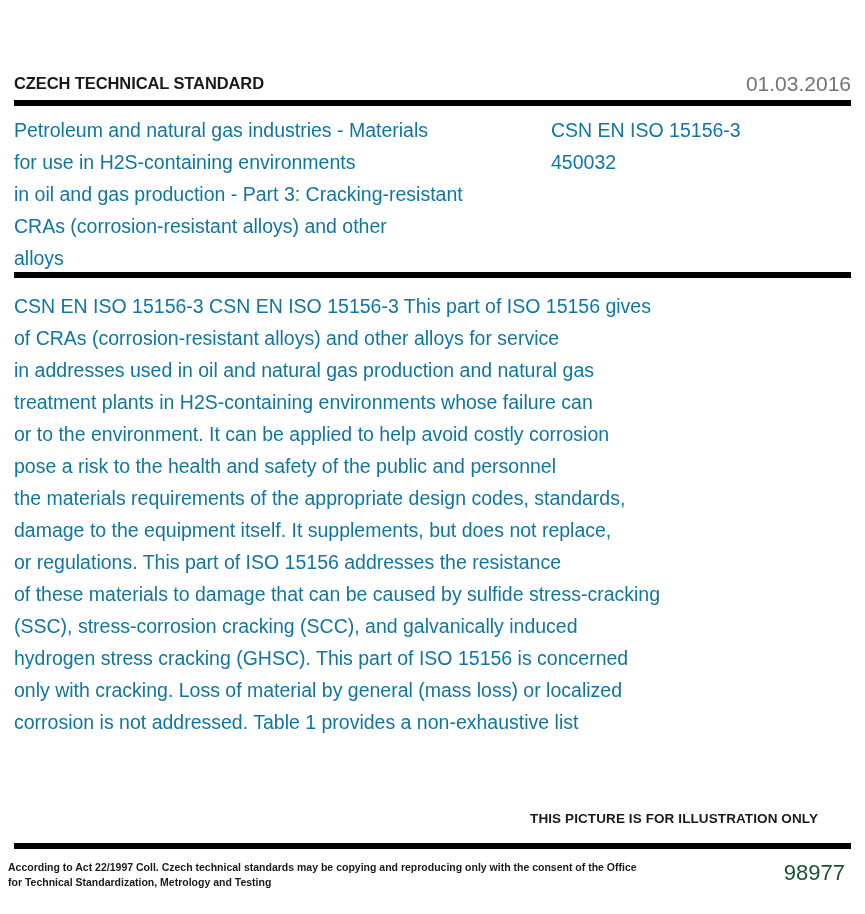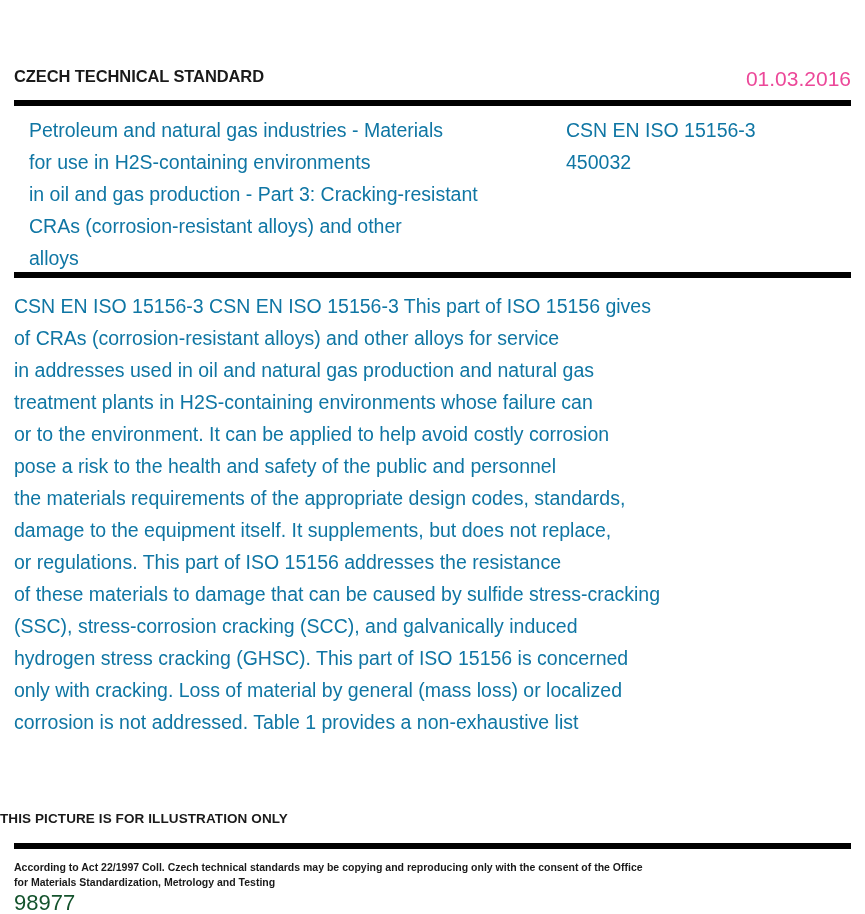--- a/index.html
+++ b/index.html
@@ -23,58 +23,58 @@
   }
 
   
   .header-row {
     position: absolute;
     left: 0;
     top: 68px;
     width: 865px;
     height: 30px;
     display: flex;
-    align-items: flex-start;
+    align-items: center;
     justify-content: space-between;
     padding: 0 14px 0 14px;
     box-sizing: border-box;
   }
   .kicker {
     font-family: "Liberation Sans", sans-serif;
     font-size: 16.5px;
     font-weight: bold;
     letter-spacing: -0.1px;
     color: #1a1a1a;
     line-height: 1;
     white-space: nowrap;
   }
   .header-date {
     font-family: "Liberation Sans", sans-serif;
     font-size: 21px;
     font-weight: normal;
-    color: #ec4899;
+    color: #737373;
     line-height: 1;
     white-space: nowrap;
   }
 
   
   .rule {
     position: absolute;
     left: 14px;
     width: 837px;
     background: #000000;
   }
   .rule-top    { top: 100px;  height: 6px; }
   .rule-mid    { top: 272px;  height: 6px; }
   .rule-bottom { top: 843px;  height: 6px; }
 
   
   .title-block {
     position: absolute;
-    left: 29px;
+    left: 14px;
     top: 114px;
     width: 837px;
     height: 152px;
   }
   .title-left {
     position: absolute;
     left: 0;
     top: 0;
     width: 560px;
   }
@@ -116,38 +116,38 @@
   }
 
   
   .illustration-note {
     position: absolute;
     left: 0;
     top: 811px;
     width: 865px;
     padding-right: 47px;
     box-sizing: border-box;
+    text-align: right;
     font-family: "Liberation Sans", sans-serif;
     font-size: 13.5px;
     font-weight: bold;
     color: #1a1a1a;
     letter-spacing: 0.1px;
     white-space: nowrap;
   }
 
   
   .footer {
     position: absolute;
-    left: 14px;
+    left: 8px;
     top: 860px;
     width: 837px;
     display: flex;
     align-items: flex-start;
     justify-content: space-between;
-    flex-direction: column;
   }
   .footer-legal {
     font-family: "Liberation Sans", sans-serif;
     font-size: 10.5px;
     font-weight: bold;
     color: #1a1a1a;
     line-height: 15px;
     max-width: 660px;
   }
   .footer-legal div { white-space: nowrap; }
@@ -206,18 +206,18 @@
     <div class="abstract-line">corrosion is not addressed.   Table 1 provides a non-exhaustive list</div>
   </div>
 
   <div class="illustration-note">THIS PICTURE IS FOR ILLUSTRATION ONLY</div>
 
   <div class="rule rule-bottom"></div>
 
   <div class="footer">
     <div class="footer-legal">
       <div>According to Act 22/1997 Coll. Czech technical standards may be copying and reproducing only with the consent of the Office</div>
-      <div>for Materials Standardization, Metrology and Testing</div>
+      <div>for Technical Standardization, Metrology and Testing</div>
     </div>
     <div class="footer-code">98977</div>
   </div>
 
 </div>
 
 </body></html>

